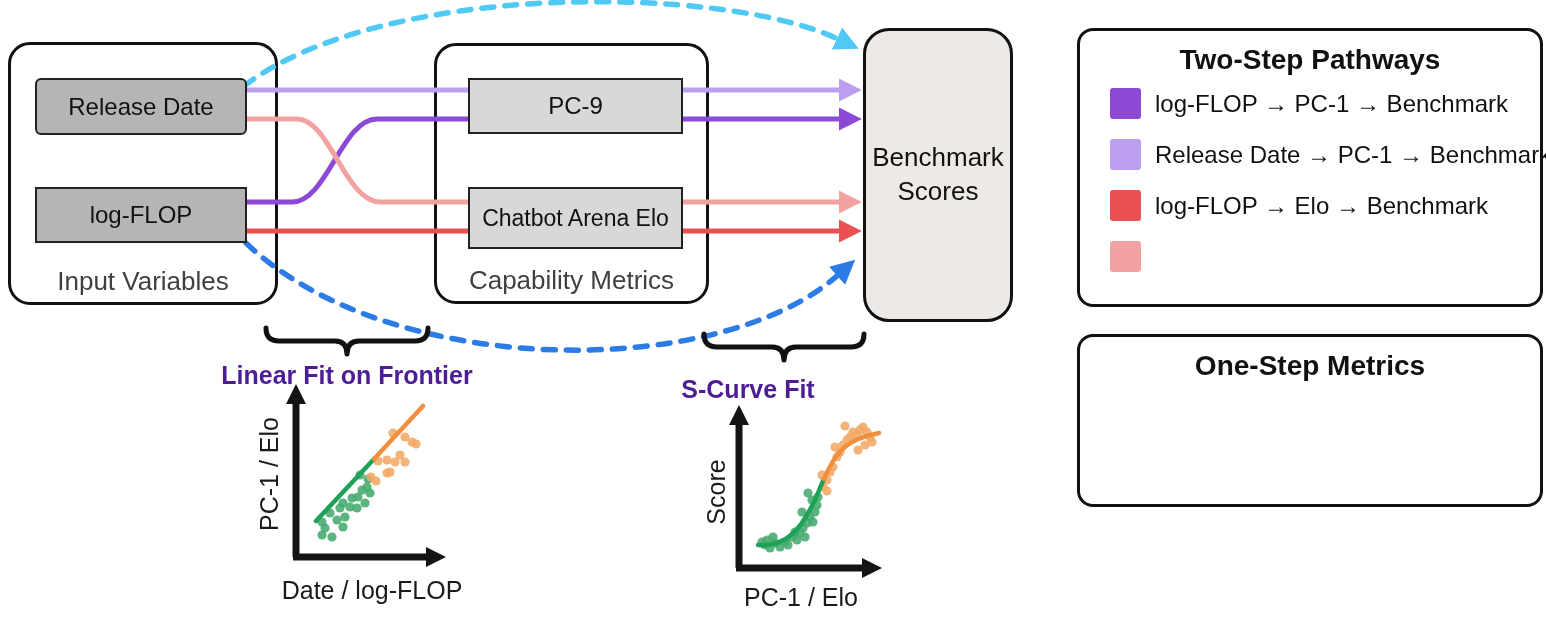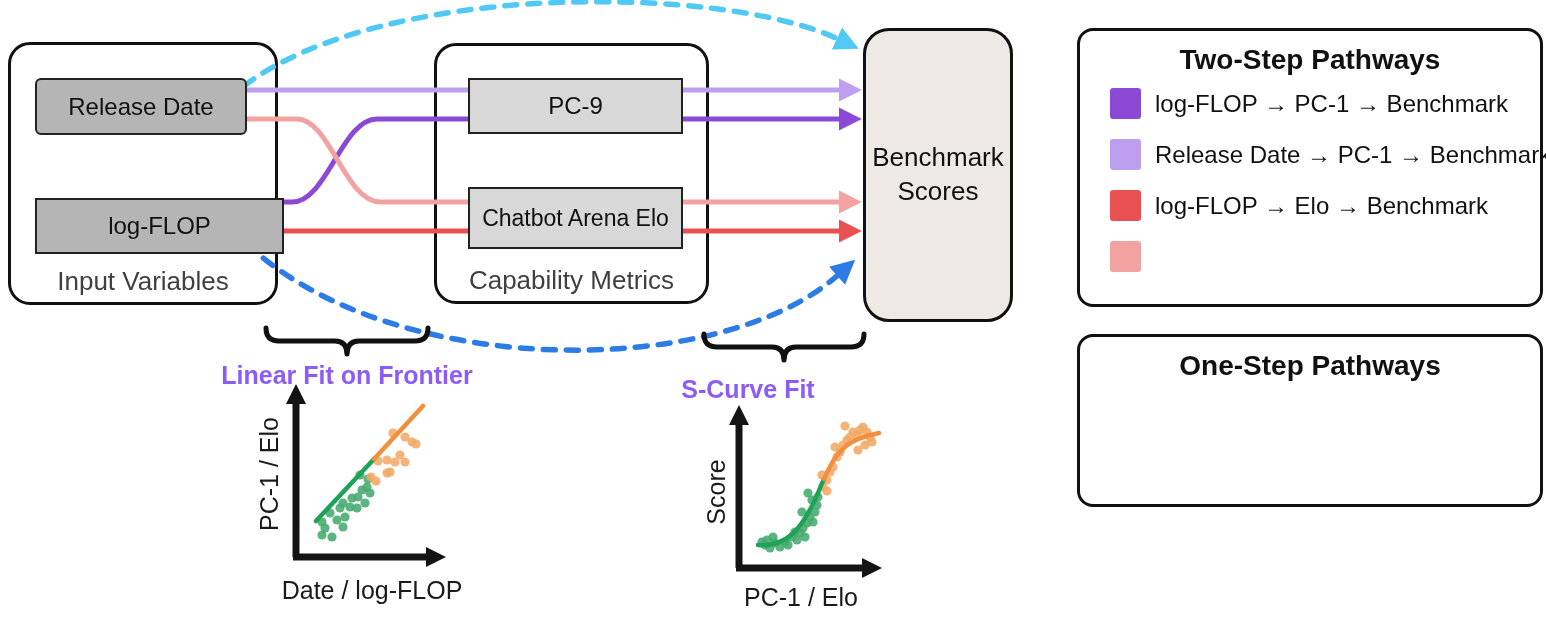--- a/index.html
+++ b/index.html
@@ -20,21 +20,21 @@
         box-sizing:border-box;display:flex;align-items:center;justify-content:center;
         text-align:center;font-size:26px;line-height:1.3;color:#111;z-index:3;padding:0 8px;}
   .legend{position:absolute;left:1077px;width:466px;background:#fff;border:3px solid #111;
           border-radius:16px;box-sizing:border-box;padding-top:13px;z-index:3;}
   .legend-title{text-align:center;font-size:28px;font-weight:bold;color:#111;margin-bottom:12px;}
   .legend-items{display:flex;flex-direction:column;gap:20px;padding-left:30px;}
   .lg-row{display:flex;align-items:center;gap:14px;}
   .swatch{width:31px;height:31px;border-radius:3px;flex:none;}
   .lg-label{font-size:24px;color:#111;white-space:nowrap;}
   .plot-title{position:absolute;transform:translate(-50%,-50%);font-size:25px;font-weight:bold;
-              color:#8b5cf6;white-space:nowrap;z-index:3;}
+              color:#4c1d95;white-space:nowrap;z-index:3;}
   .axis-label{position:absolute;transform:translate(-50%,-50%);font-size:25px;color:#1a1a1a;
               white-space:nowrap;z-index:3;}
   .axis-label.vert{transform:translate(-50%,-50%) rotate(-90deg);}
 </style>
 </head>
 <body>
 
 <div id="fig">
 
   <div class="panel" style="left:8px;top:42px;width:270px;height:263px;"></div>
@@ -175,21 +175,21 @@
           <circle cx="845" cy="426" r="4.6" fill="var(--dot-orange)" fill-opacity="0.88"></circle>
         </g>
       <path d="M758,545 C788,547 801,528 814,502 C818,494 820,487 824,479" fill="none" style="stroke:var(--fit-green)" stroke-width="4.5" stroke-linecap="round"></path>
       <path d="M824,479 C832,461 839,448 856,440 C865,436 873,434 879,433" fill="none" style="stroke:var(--fit-orange)" stroke-width="4.5" stroke-linecap="round"></path>
     </g>
   </svg>
 
   <div class="node dark" style="left:35px;top:78px;width:212px;height:57px;border-radius:6px;">
     <span>Release Date</span>
   </div>
-  <div class="node dark" style="left:35px;top:198px;width:249px;height:56px;">
+  <div class="node dark" style="left:35px;top:187px;width:212px;height:56px;">
     <span>log-FLOP</span>
   </div>
   <div class="panel-label" style="left:8px;width:270px;top:266px;bottom:auto;">Input Variables</div>
 
   <div class="node light" style="left:468px;top:78px;width:215px;height:56px;">
     <span>PC-9</span>
   </div>
   <div class="node light" style="left:468px;top:187px;width:215px;height:62px;font-size:23px;">
     <span>Chatbot Arena Elo</span>
   </div>
@@ -213,21 +213,21 @@
         <div class="lg-row">
           <span class="swatch" style="background: rgb(232, 80, 81);"></span>
           <span class="lg-label">log-FLOP → Elo → Benchmark</span>
         </div>
         <div class="lg-row">
           <span class="swatch" style="background: rgb(242, 163, 161);"></span>
         </div>
       </div>
   </div>
   <div class="legend" style="top:334px;height:173px;">
-    <div class="legend-title">One-Step Pathways</div>
+    <div class="legend-title">One-Step Metrics</div>
   </div>
 
   <div class="plot-title" style="left:347px;top:375px;">Linear Fit on Frontier</div>
   <div class="axis-label vert" style="left:269px;top:474px;">PC-1 / Elo</div>
   <div class="axis-label" style="left:372px;top:590px;">Date / log-FLOP</div>
   <div class="plot-title" style="left:748px;top:389px;">S-Curve Fit</div>
   <div class="axis-label vert" style="left:716px;top:492px;">Score</div>
   <div class="axis-label" style="left:801px;top:597px;">PC-1 / Elo</div>
 </div>
 

